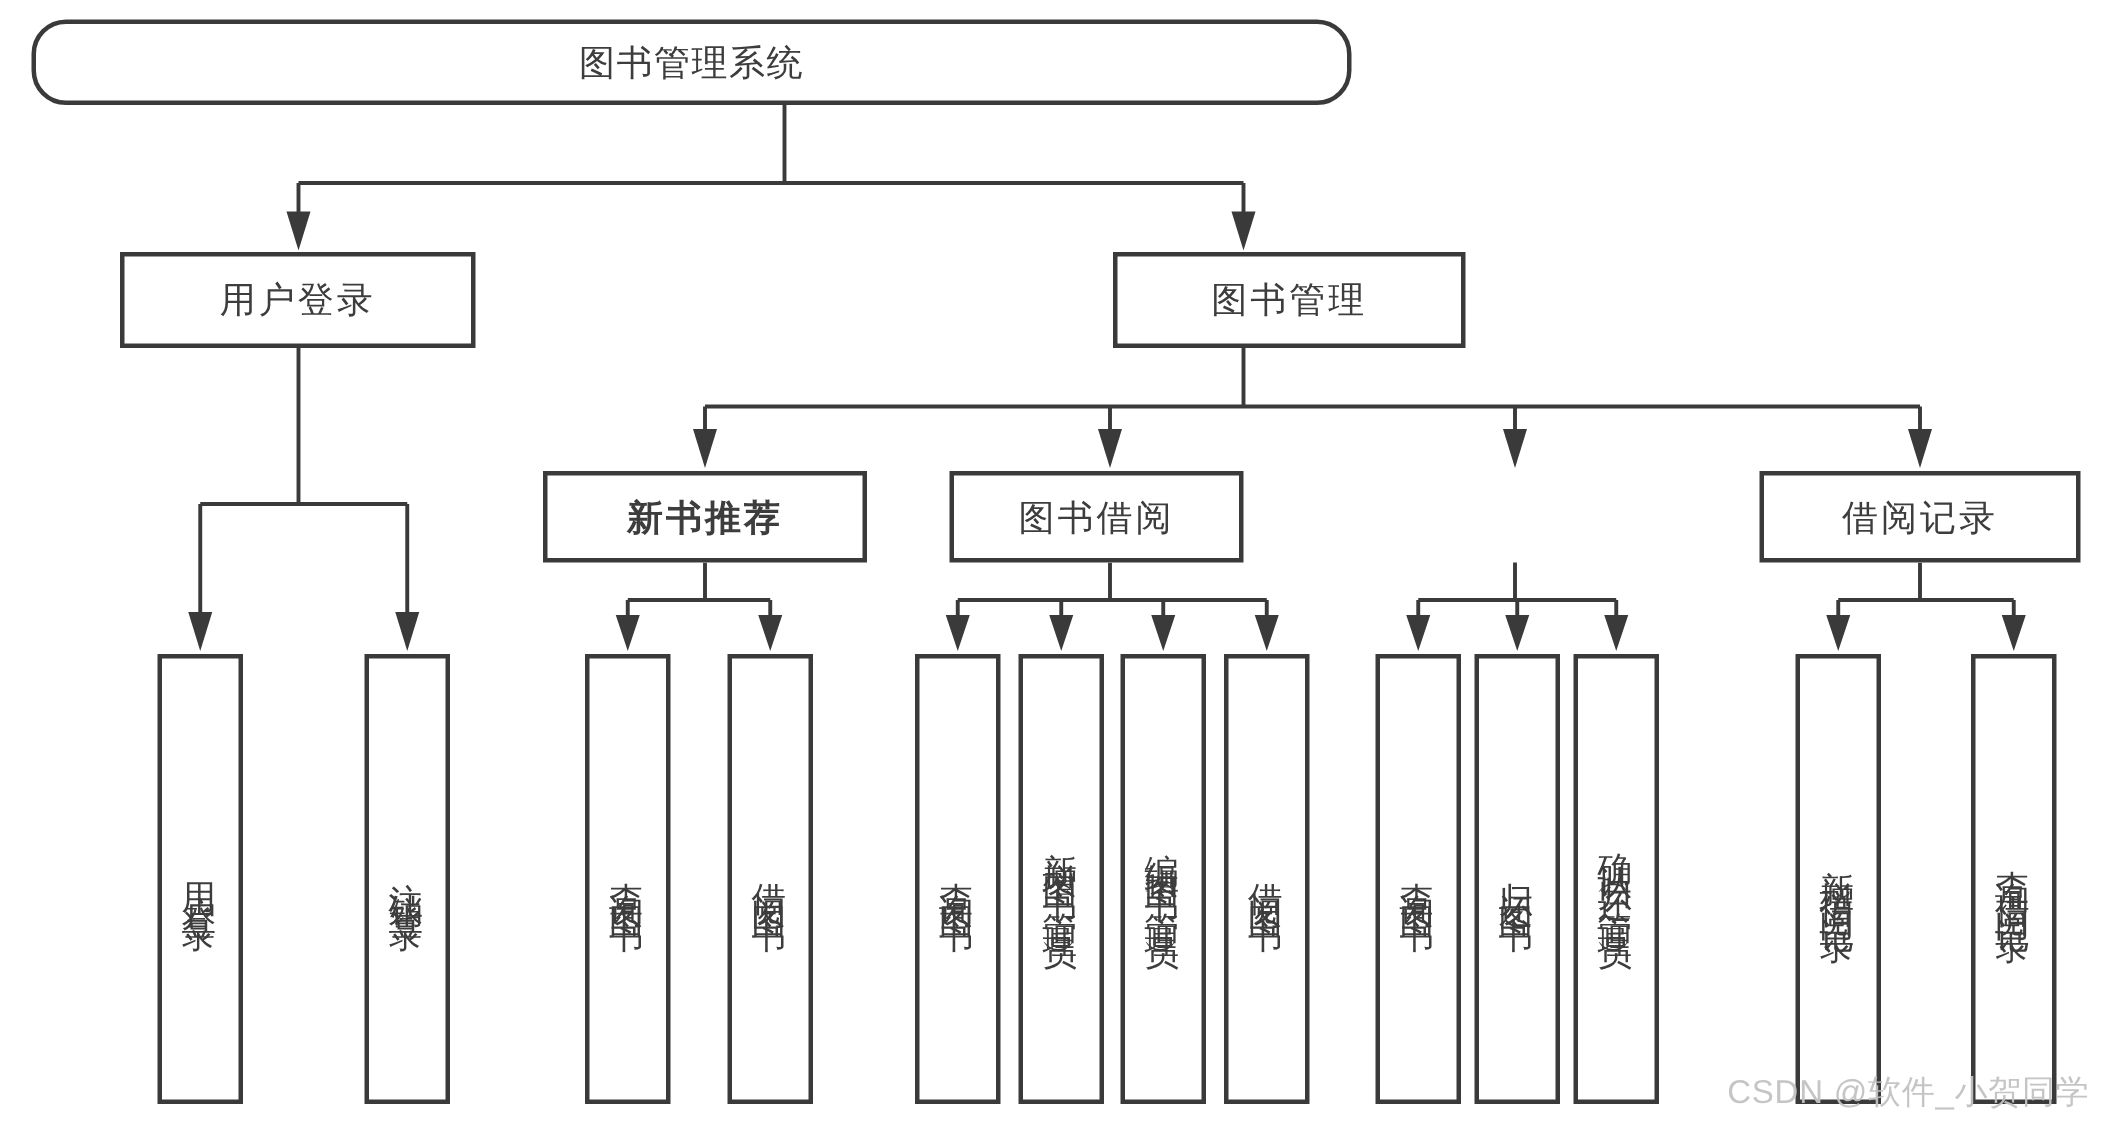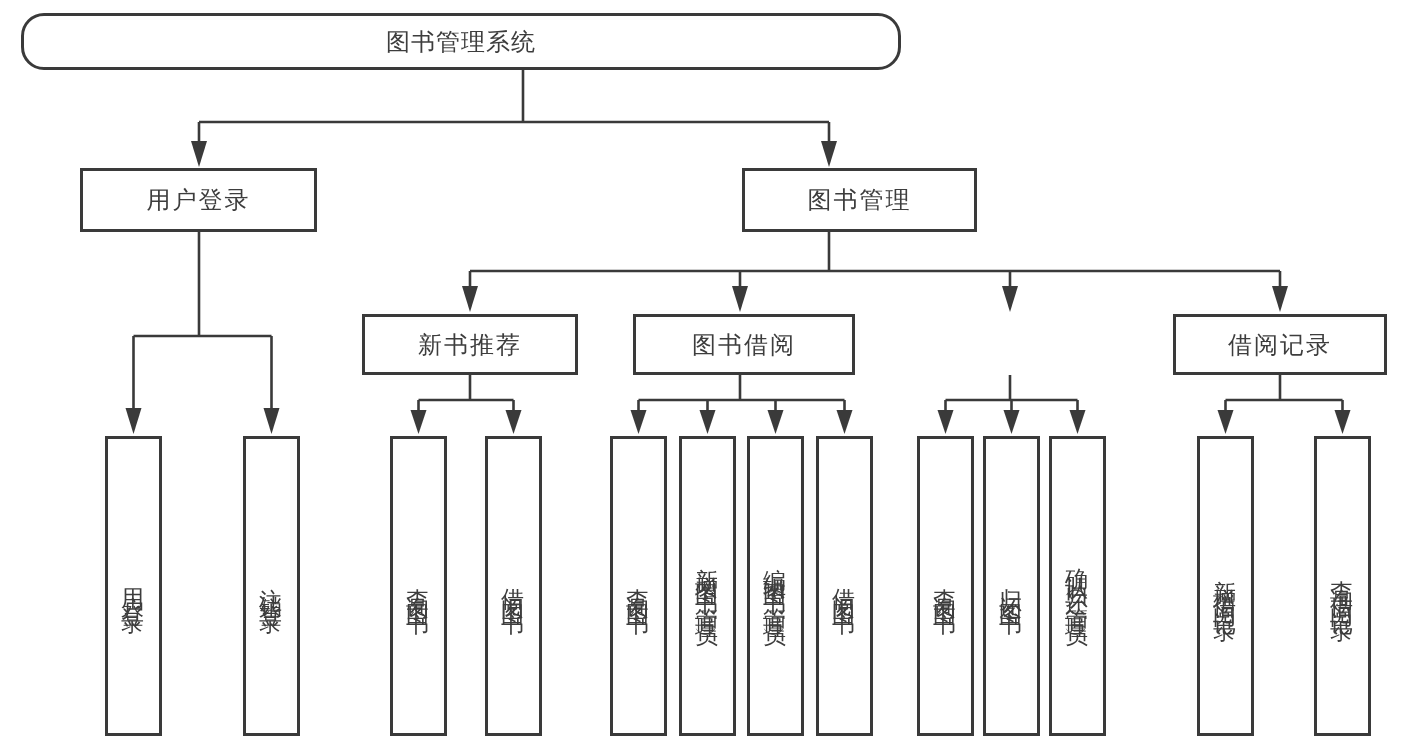--- a/index.html
+++ b/index.html
@@ -129,36 +129,37 @@
       <polygon points="1217.5,410 1233.5,410 1225.5,434"></polygon>
       <polygon points="1334.5,410 1350.5,410 1342.5,434"></polygon>
     </g>
   </svg>
 
   <div class="box root-label" style="left:21px; top:13px; width:880px; height:57px;border-radius:23px;">图书管理系统</div>
 
   <div class="box h-label" style="left:80px; top:168px; width:237px; height:64px;">用户登录</div>
   <div class="box h-label" style="left:712px; top:168px; width:235px; height:64px;margin-left:30px;">图书管理</div>
 
-  <div class="box h-label" style="left:362px; top:314px; width:216px; height:61px;">新书推荐</div>
-  <div class="box h-label" style="left:633px; top:314px; width:222px; height:61px;">图书借阅</div>
+  <div class="box h-label" style="left:362px; top:314px; width:216px; height:61px;font-weight:bold;">新书推荐</div>
+  <div class="box h-label" style="left:633px; top:314px; width:196px; height:61px;">图书借阅</div>
   <div class="box h-label" style="left:1173px; top:314px; width:214px; height:61px;">借阅记录</div>
 
   <div class="box leaf" style="left:105px; top:436px; width:57px; height:300px;">用户登录</div>
   <div class="box leaf" style="left:243px; top:436px; width:57px; height:300px;">注销登录</div>
 
   <div class="box leaf" style="left:390px; top:436px; width:57px; height:300px;">查询图书</div>
   <div class="box leaf" style="left:485px; top:436px; width:57px; height:300px;">借阅图书</div>
 
   <div class="box leaf" style="left:610px; top:436px; width:57px; height:300px;">查询图书</div>
   <div class="box leaf" style="left:679px; top:436px; width:57px; height:300px;">新增图书（管理员）</div>
   <div class="box leaf" style="left:747px; top:436px; width:57px; height:300px;">编辑图书（管理员）</div>
   <div class="box leaf" style="left:816px; top:436px; width:57px; height:300px;">借阅图书</div>
 
   <div class="box leaf" style="left:917px; top:436px; width:57px; height:300px;">查询图书</div>
   <div class="box leaf" style="left:983px; top:436px; width:57px; height:300px;">归还图书</div>
   <div class="box leaf" style="left:1049px; top:436px; width:57px; height:300px;">确认归还（管理员）</div>
 
   <div class="box leaf" style="left:1197px; top:436px; width:57px; height:300px;">新增借阅记录</div>
   <div class="box leaf" style="left:1314px; top:436px; width:57px; height:300px;">查询借阅记录</div>
 
+  <div class="watermark">CSDN @软件_小贺同学</div>
 
 </div>
 
 </body></html>

